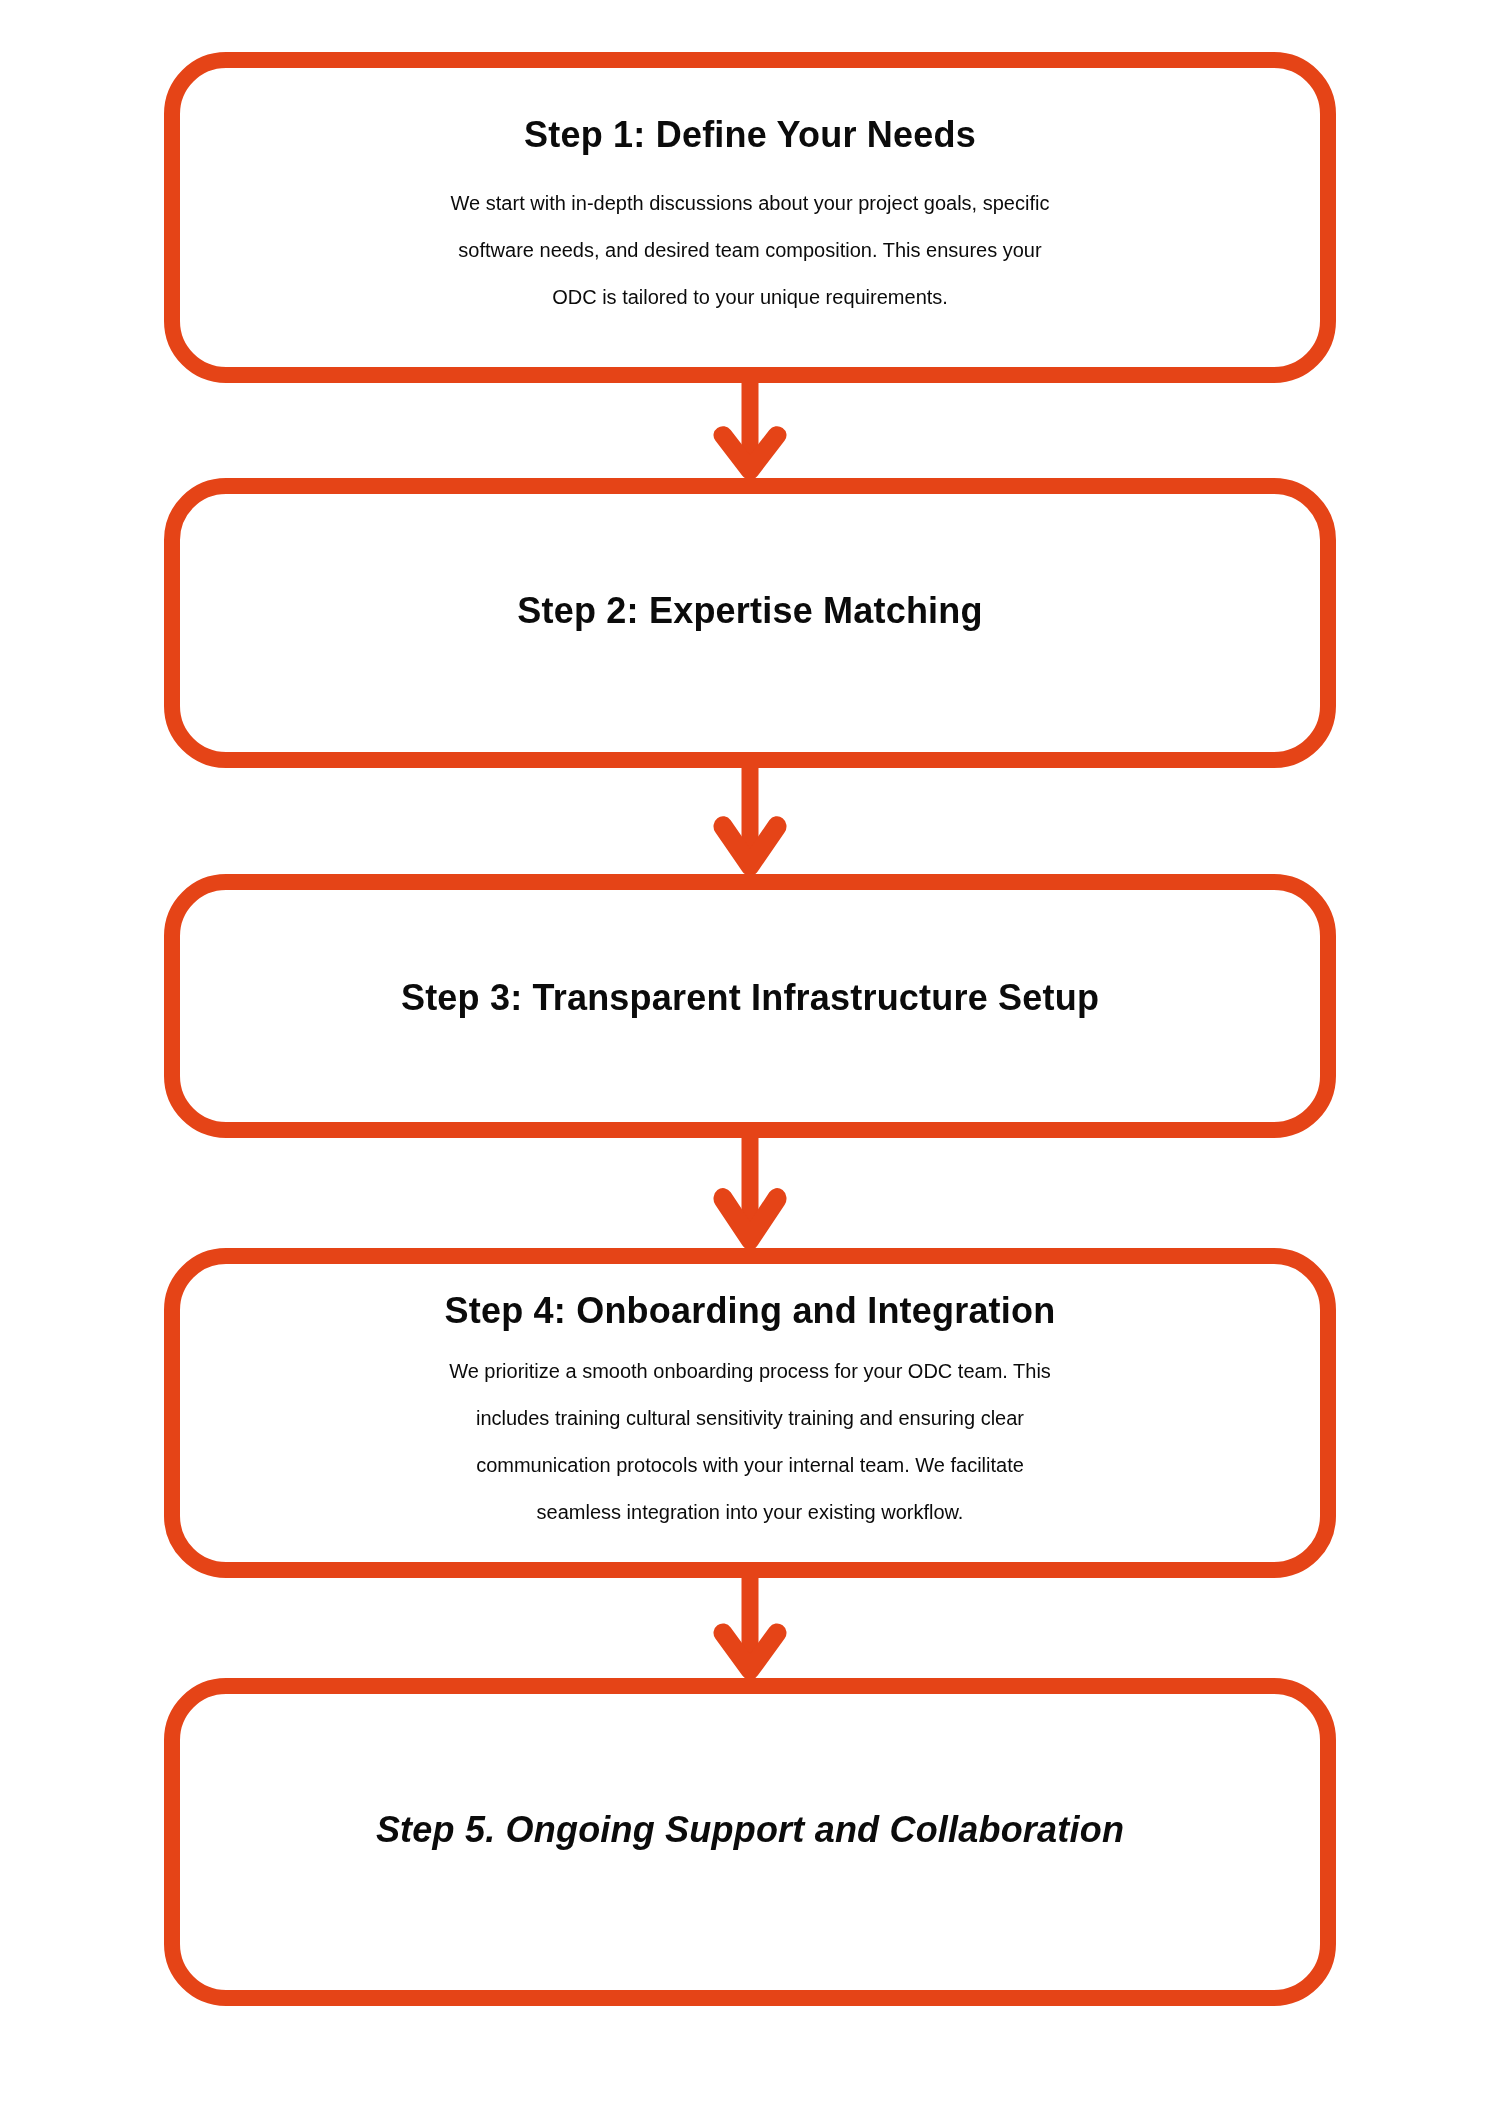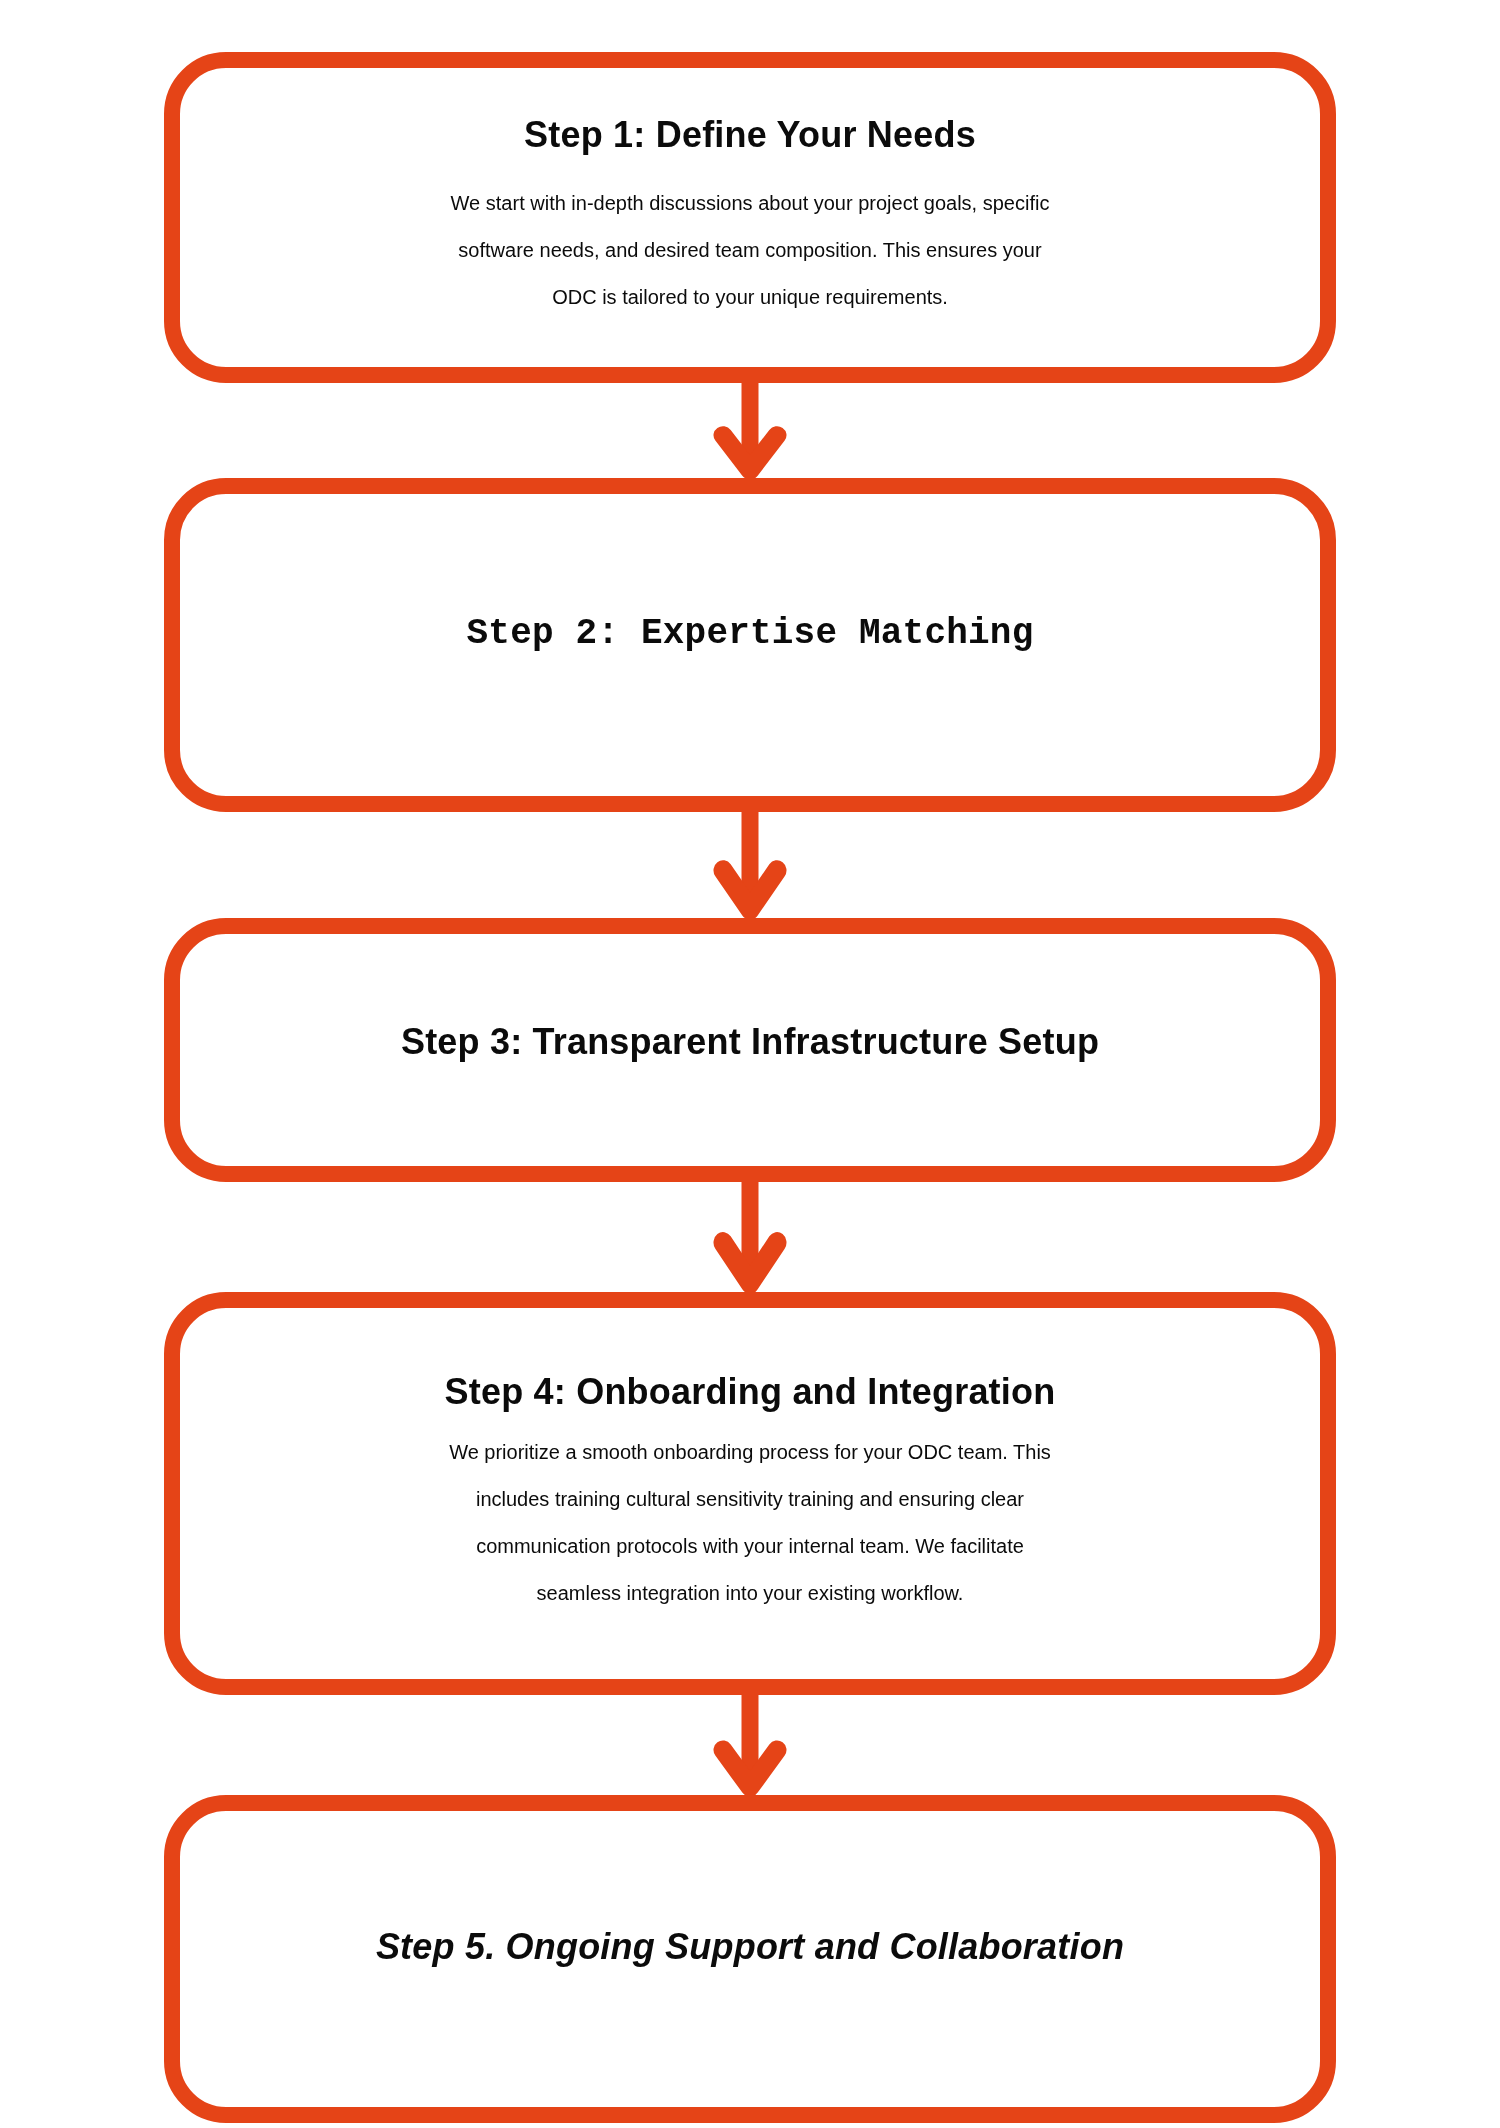--- a/index.html
+++ b/index.html
@@ -28,23 +28,23 @@
     border-radius: 62px;
     background: var(--bg);
     display: flex;
     flex-direction: column;
     justify-content: center;
     align-items: center;
     text-align: center;
     padding: 10px 20px;
   }
   .b1 { height: 331px; }
-  .b2 { height: 334px; font-family: Liberation Mono, monospace; }
+  .b2 { height: 290px; }
   .b3 { height: 264px; }
-  .b4 { height: 403px; }
+  .b4 { height: 330px; }
   .b5 { height: 328px; font-style: italic; }
   .step-title {
     font-size: 36px;
     font-weight: bold;
     color: var(--text);
     letter-spacing: 0.2px;
     margin-bottom: 24px;
   }
   .b3 .step-title, .b4 .step-title { margin-bottom: 16px; }
   .step-body {

